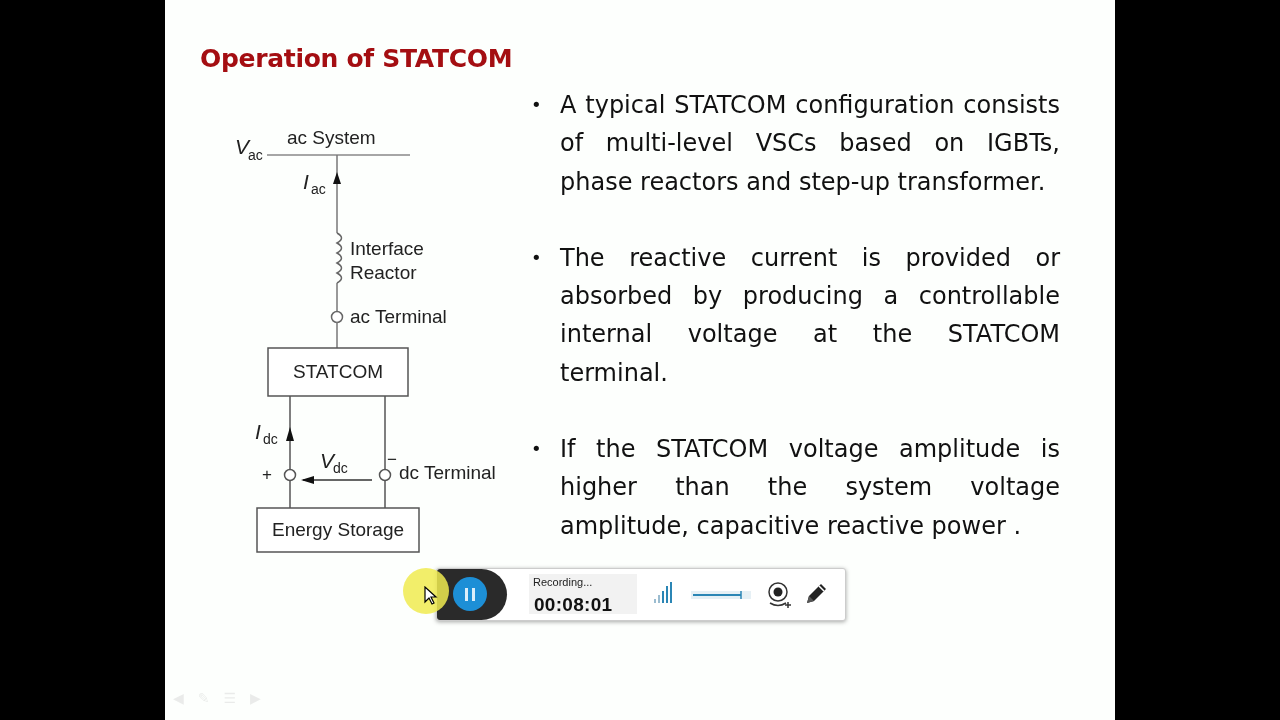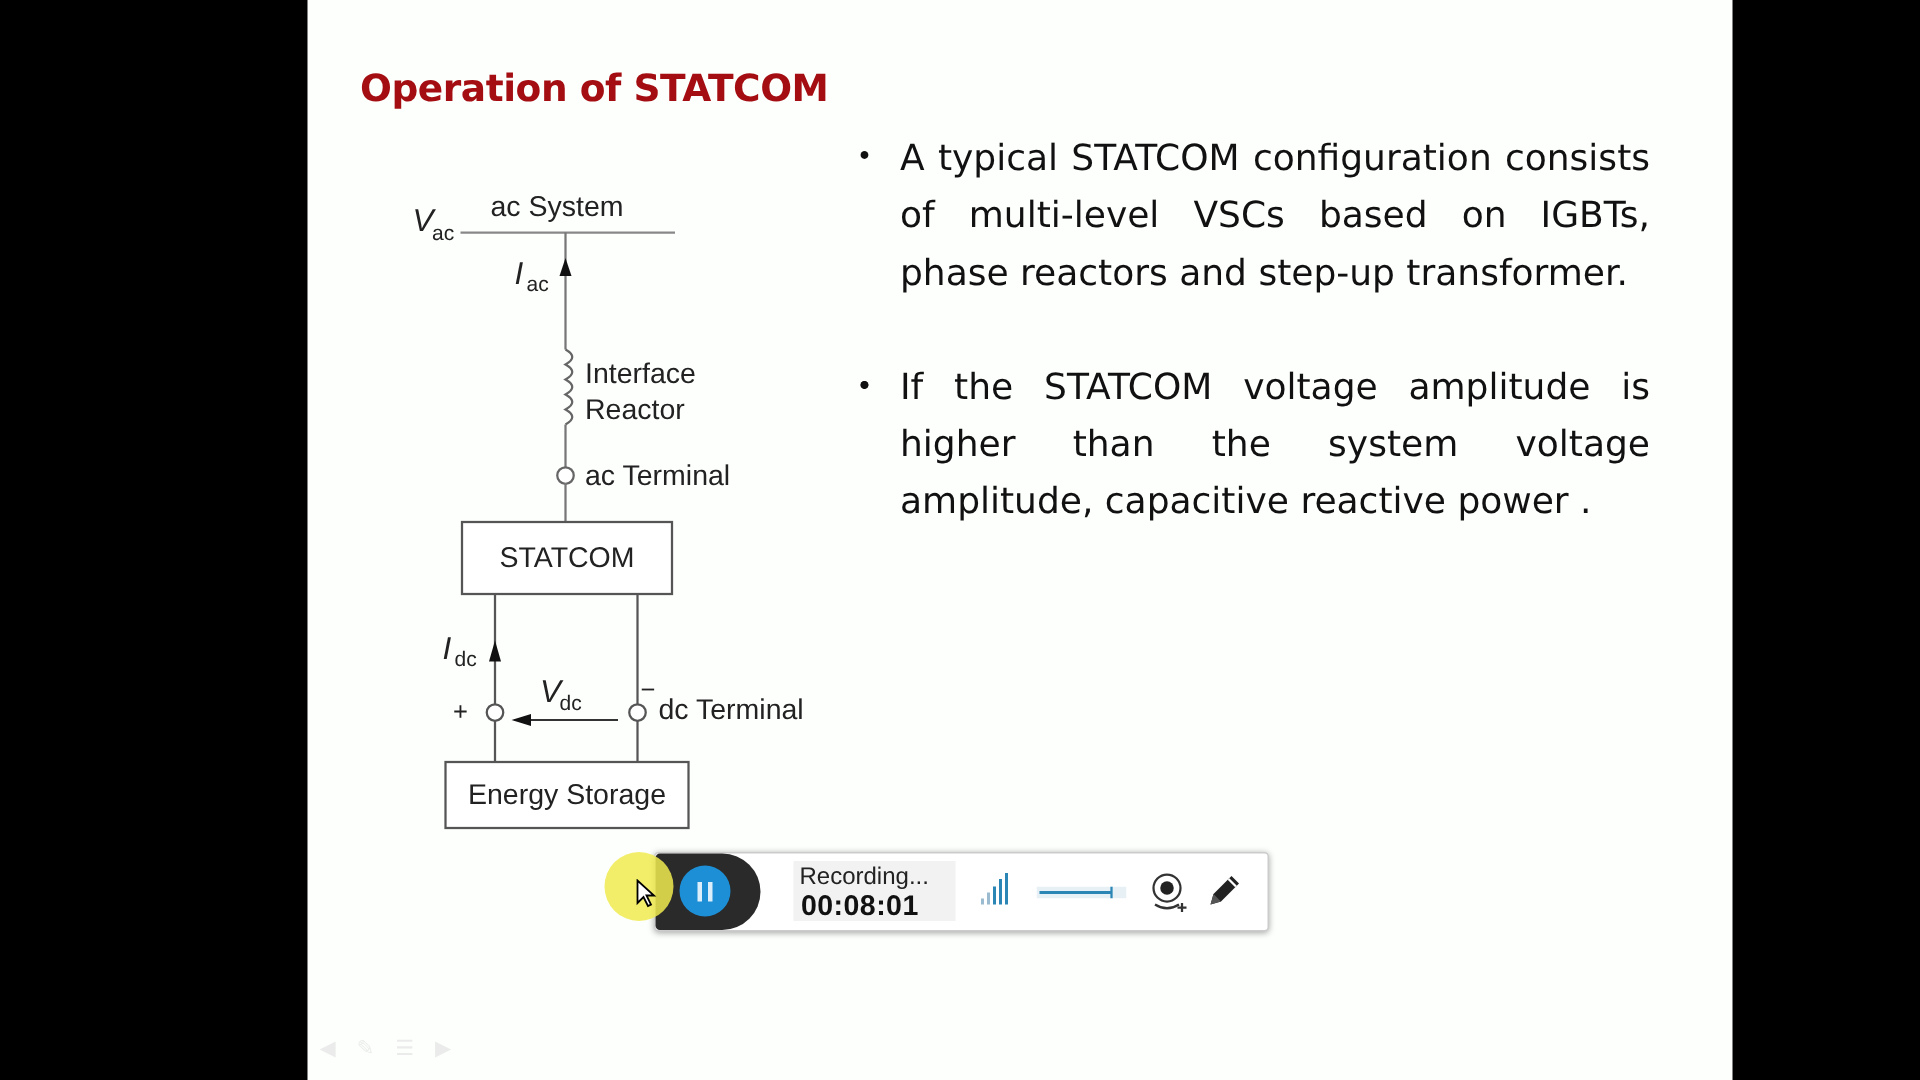--- a/index.html
+++ b/index.html
@@ -1,32 +1,32 @@
 <!DOCTYPE html>
 <html><head>
 <meta charset="utf-8">
 <style>
   html, body { margin:0; padding:0; }
   body { width:1280px; height:720px; background:#000; position:relative; overflow:hidden; font-family:"Liberation Sans", sans-serif; }
-  .slide { position:absolute; left:165px; top:0; width:950px; height:720px; background:#fdfffd;margin-left:40px; }
+  .slide { position:absolute; left:165px; top:0; width:950px; height:720px; background:#fdfffd; }
   .title { position:absolute; left:35px; top:44px; font-family:"DejaVu Sans", sans-serif; font-weight:bold; font-size:25px; color:#a40e12; letter-spacing:-0.3px; }
   .diagram { position:absolute; left:60px; top:115px; width:300px; height:450px; }
   .diagram svg text { font-family:"Liberation Sans", sans-serif; fill:#222; }
   .bullets { position:absolute; left:362px; top:86px; width:533px; font-family:"DejaVu Sans", sans-serif; font-size:24px; color:#111; line-height:38.3px; }
   .bullet { position:relative; padding-left:33px; text-align:justify; text-align-last:left; margin-bottom:38px; }
   .bullet .dot { position:absolute; left:4px; top:0; font-size:18px; }
   .nav-controls { position:absolute; left:8px; top:690px; display:flex; gap:14px; opacity:0.12; }
   .nav-controls span { font-size:14px; color:#666; }
   
   .recorder { position:absolute; left:436px; top:568px; width:408px; height:51px; background:#fff; border:1px solid #ccc; border-radius:3px; box-shadow:0 1px 4px rgba(0,0,0,0.35); }
   .rec-left { position:absolute; left:0; top:0; width:70px; height:51px; background:#2a2a2a; border-radius:3px 26px 26px 3px; }
   .pause-btn { position:absolute; left:16px; top:8px; width:34px; height:34px; border-radius:50%; background:#1d8fd6; display:flex; align-items:center; justify-content:center; }
   .pause-btn .bar { display:inline-block; width:3px; height:13px; background:#dbeefa; margin:0 2px; }
   .rec-status { position:absolute; left:92px; top:5px; width:108px; height:40px; background:#f2f2f2; }
-  .rec-label { position:absolute; left:4px; top:2px; font-size:16px; color:#222; }
+  .rec-label { position:absolute; left:4px; top:2px; font-size:11px; color:#222; }
   .rec-time { position:absolute; left:5px; top:20px; font-size:19px; font-weight:bold; color:#111; letter-spacing:0.3px; }
   .signal-icon { position:absolute; left:216px; top:12px; width:20px; height:24px; }
   .volume-slider { position:absolute; left:254px; top:22px; width:60px; height:8px; }
   .webcam-icon { position:absolute; left:329px; top:12px; width:26px; height:28px; }
   .pen-icon { position:absolute; left:366px; top:12px; width:26px; height:26px; }
   .cursor-highlight { position:absolute; left:403px; top:568px; width:46px; height:46px; border-radius:50%; background:rgba(240,235,80,0.85); }
   .cursor { position:absolute; left:424px; top:586px; width:14px; height:20px; }
 </style>
 </head>
 <body>
@@ -81,20 +81,21 @@
     </svg>
   </div>
 
   <div class="bullets">
     <div class="bullet">
       <span class="dot">•</span>
       <span>A typical STATCOM configuration consists of multi-level VSCs based on IGBTs, phase reactors and step-up transformer.</span>
     </div>
     <div class="bullet">
       <span class="dot">•</span>
+      <span>The reactive current is provided or absorbed by producing a controllable internal voltage at the STATCOM terminal.</span>
     </div>
     <div class="bullet">
       <span class="dot">•</span>
       <span>If the STATCOM voltage amplitude is higher than the system voltage amplitude, capacitive reactive power .</span>
     </div>
   </div>
 
   <div class="nav-controls">
     <span>◀</span>
     <span>✎</span>

